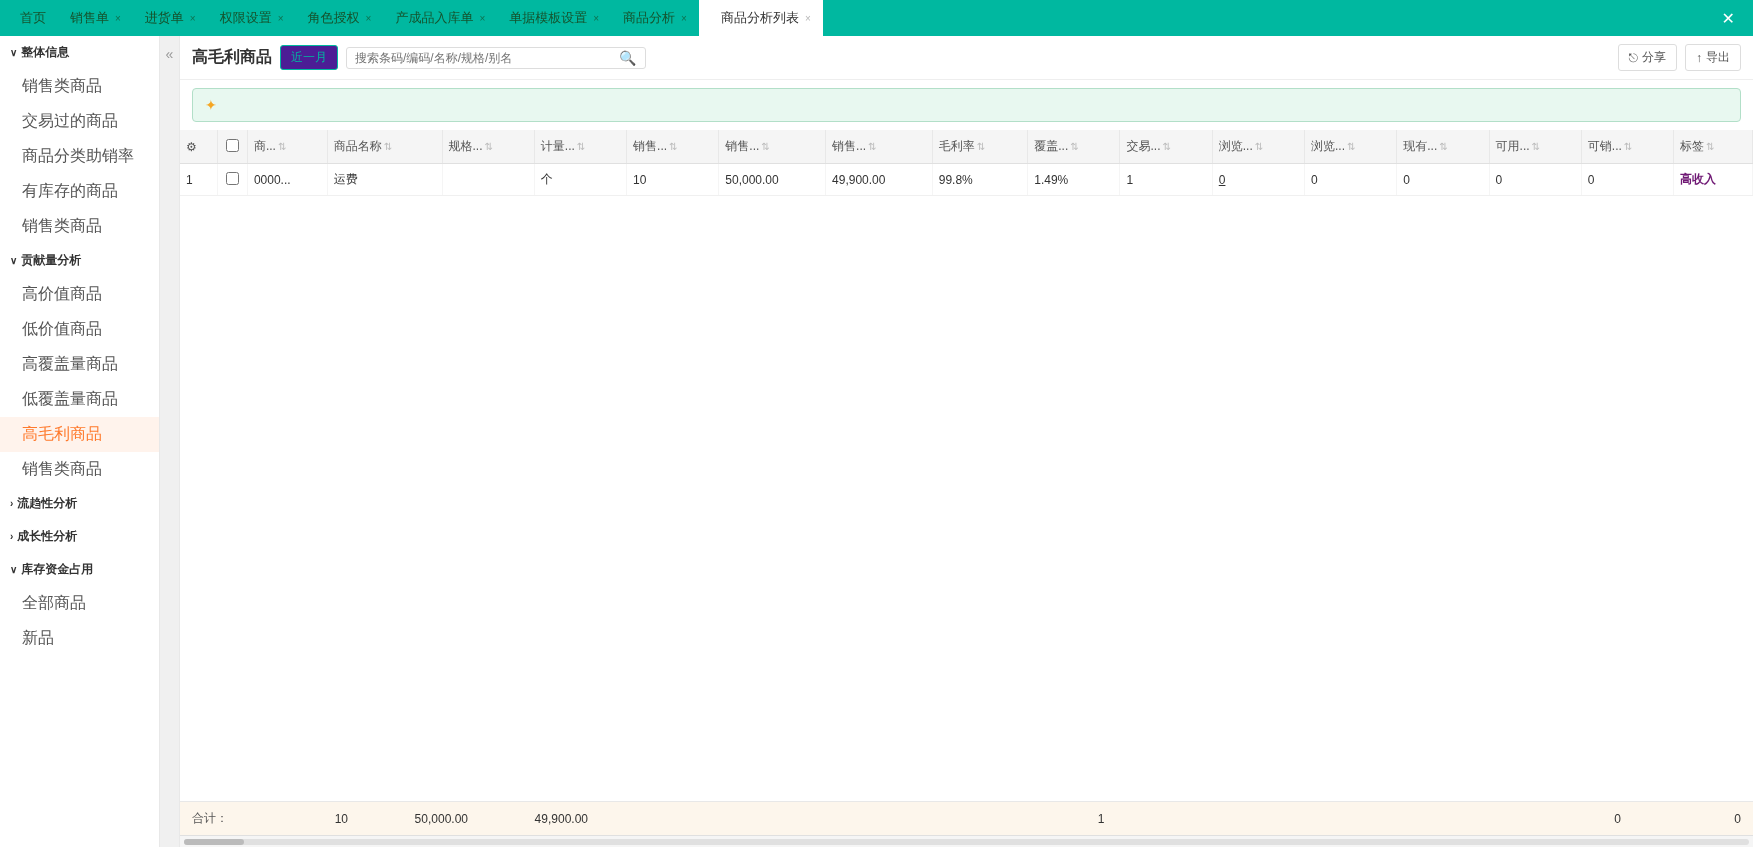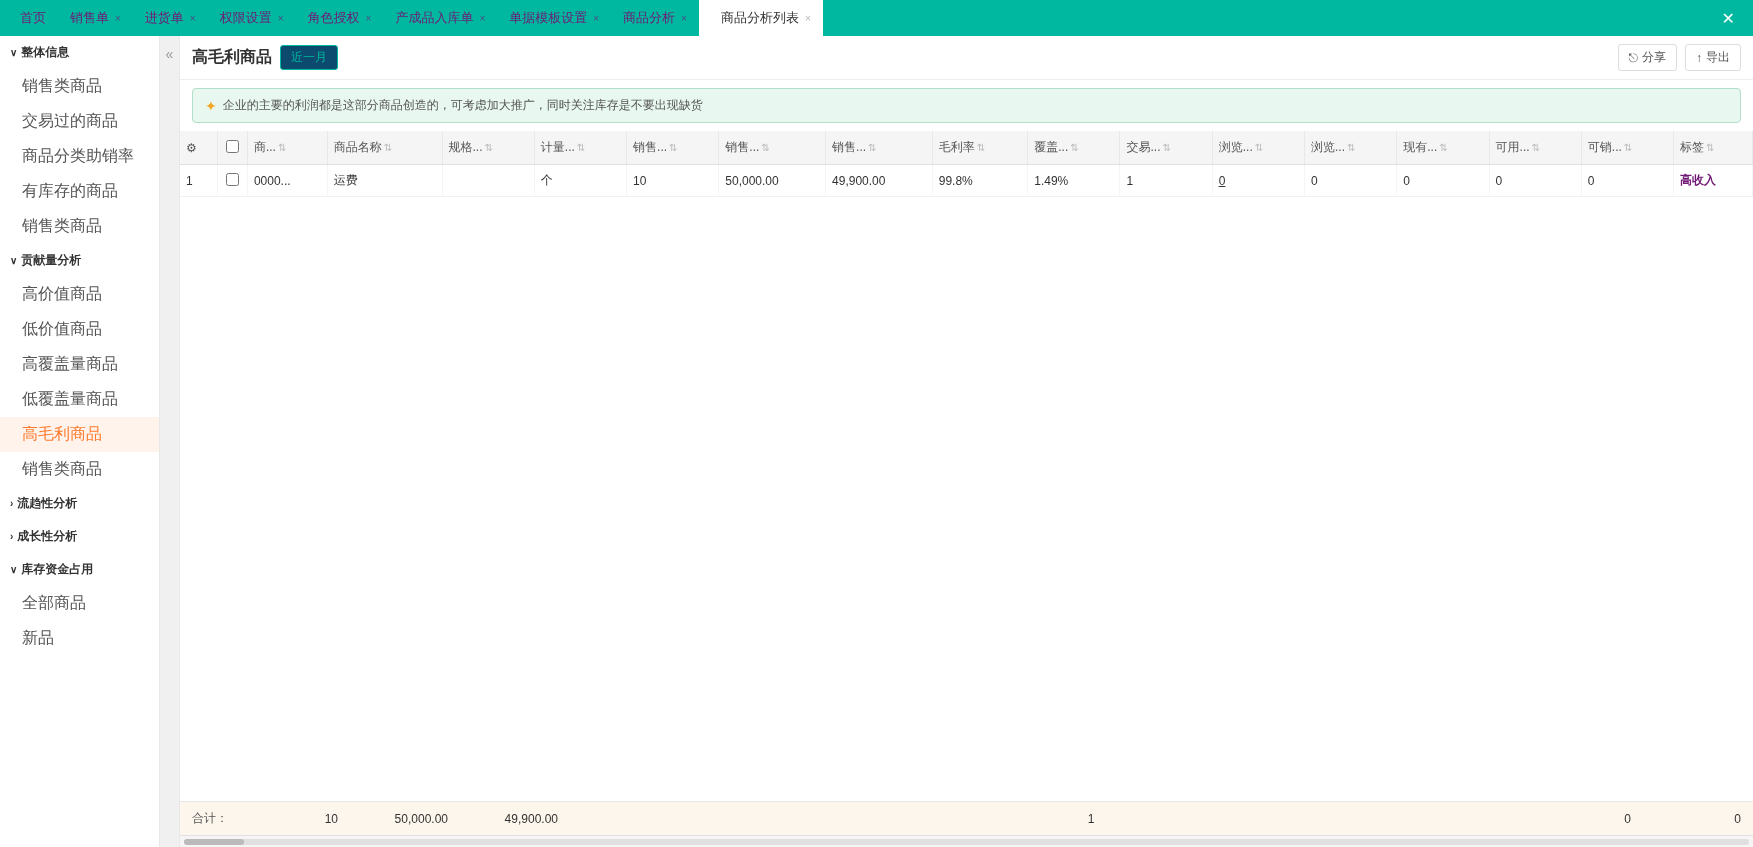--- a/index.html
+++ b/index.html
@@ -5,21 +5,21 @@
     * { margin: 0; padding: 0; box-sizing: border-box; }
     body { font-family: 'Microsoft YaHei', Arial, sans-serif; font-size: 12px; background: #f5f5f5; overflow: hidden; width: 1753px; height: 847px; }
 
     
     .top-nav {
       display: flex; align-items: center; background: #00b8a0; height: 36px; padding: 0 8px;
       color: #fff; overflow: hidden; flex-shrink: 0;
     }
     .top-nav .nav-item {
       display: flex; align-items: center; padding: 0 12px; height: 36px; cursor: pointer;
-      font-size: 13px; white-space: nowrap; color: #701a75; position: relative;
+      font-size: 13px; white-space: nowrap; color: #14532d; position: relative;
     }
     .top-nav .nav-item.active { background: #fff; color: #333; padding-left: 22px; }
     .top-nav .nav-item .close-icon { margin-left: 6px; font-size: 10px; cursor: pointer; opacity: 0.7; }
     .top-nav .nav-item.active .close-icon { color: #999; }
     .top-nav .spacer { flex: 1; }
     .top-nav .window-close { color: #fff; padding: 0 10px; font-size: 16px; cursor: pointer; }
 
     
     .main-layout { display: flex; height: calc(847px - 36px); }
 
@@ -53,21 +53,21 @@
     
     .content-header {
       display: flex; align-items: center; padding: 8px 12px; border-bottom: 1px solid #eee;
       flex-shrink: 0; gap: 8px;
     }
     .content-title { font-size: 16px; font-weight: bold; color: #333; }
     .date-filter-btn {
       background: #fff; border: 1px solid #ddd; border-radius: 3px;
       padding: 3px 10px; font-size: 12px; cursor: pointer; color: #555;
     }
-    .date-filter-btn.active { border-color: #00b8a0; color: #00b8a0; background: #0c4a6e; }
+    .date-filter-btn.active { border-color: #00b8a0; color: #00b8a0; background: #4c1d95; }
     .search-input-wrap {
       display: flex; align-items: center; border: 1px solid #ddd; border-radius: 3px;
       padding: 2px 8px; flex: 1; max-width: 300px;
     }
     .search-input-wrap input {
       border: none; outline: none; font-size: 12px; color: #555; width: 100%; background: transparent;
     }
     .search-icon { color: #999; font-size: 14px; cursor: pointer; }
     .header-spacer { flex: 1; }
     .action-btn {
@@ -102,21 +102,21 @@
       padding: 7px 6px; border-bottom: 1px solid #f0f0f0;
       border-right: 1px solid #f5f5f5; white-space: nowrap; color: #333;
     }
     .tag-green { color: #701a75; font-weight: bold; }
     .link-underline { text-decoration: underline; color: #333; cursor: pointer; }
 
     
     .table-footer {
       display: flex; align-items: center; padding: 8px 12px;
       background: #fdf6ec; border-top: 1px solid #e8e8e8;
-      font-size: 12px; color: #333; flex-shrink: 0; gap: 30px;
+      font-size: 12px; color: #333; flex-shrink: 0; gap: 40px;
     }
     .footer-label { font-weight: normal; color: #555; }
     .footer-cell { min-width: 80px; text-align: right; }
 
     
     .bottom-scrollbar {
       height: 12px; background: #f5f5f5; border-top: 1px solid #e0e0e0;
       display: flex; align-items: center; padding: 0 4px;
     }
     .scrollbar-track { flex: 1; height: 6px; background: #e0e0e0; border-radius: 3px; }
@@ -185,34 +185,37 @@
 
   <div class="collapse-btn">
     <span>«</span>
   </div>
 
   <div class="content">
 
     <div class="content-header">
       <span class="content-title">高毛利商品</span>
       <button class="date-filter-btn active">近一月</button>
+      <div class="search-input-wrap">
+        <input type="text" placeholder="搜索条码/编码/名称/规格/别名" style="">
+        <span class="search-icon">🔍</span>
+      </div>
       <div class="header-spacer"></div>
       <button class="action-btn">
         <span>⎋</span>
         <span>分享</span>
       </button>
       <button class="action-btn">
         <span>↑</span>
         <span>导出</span>
       </button>
     </div>
 
     <div class="info-banner">
       <span class="info-icon">✦</span>
-      <span>企业的主要的利润都是这部分商品创造的，可考虑加大推广，同时关注库存是不要出现缺货</span>
     </div>
 
     <div class="table-wrap">
       <table>
         <thead id="table-head">
             <tr>
               <th><span>⚙</span></th>
               <th class="checkbox-cell"><input type="checkbox" style=""></th>
               <th>
                 <div class="col-inner">

